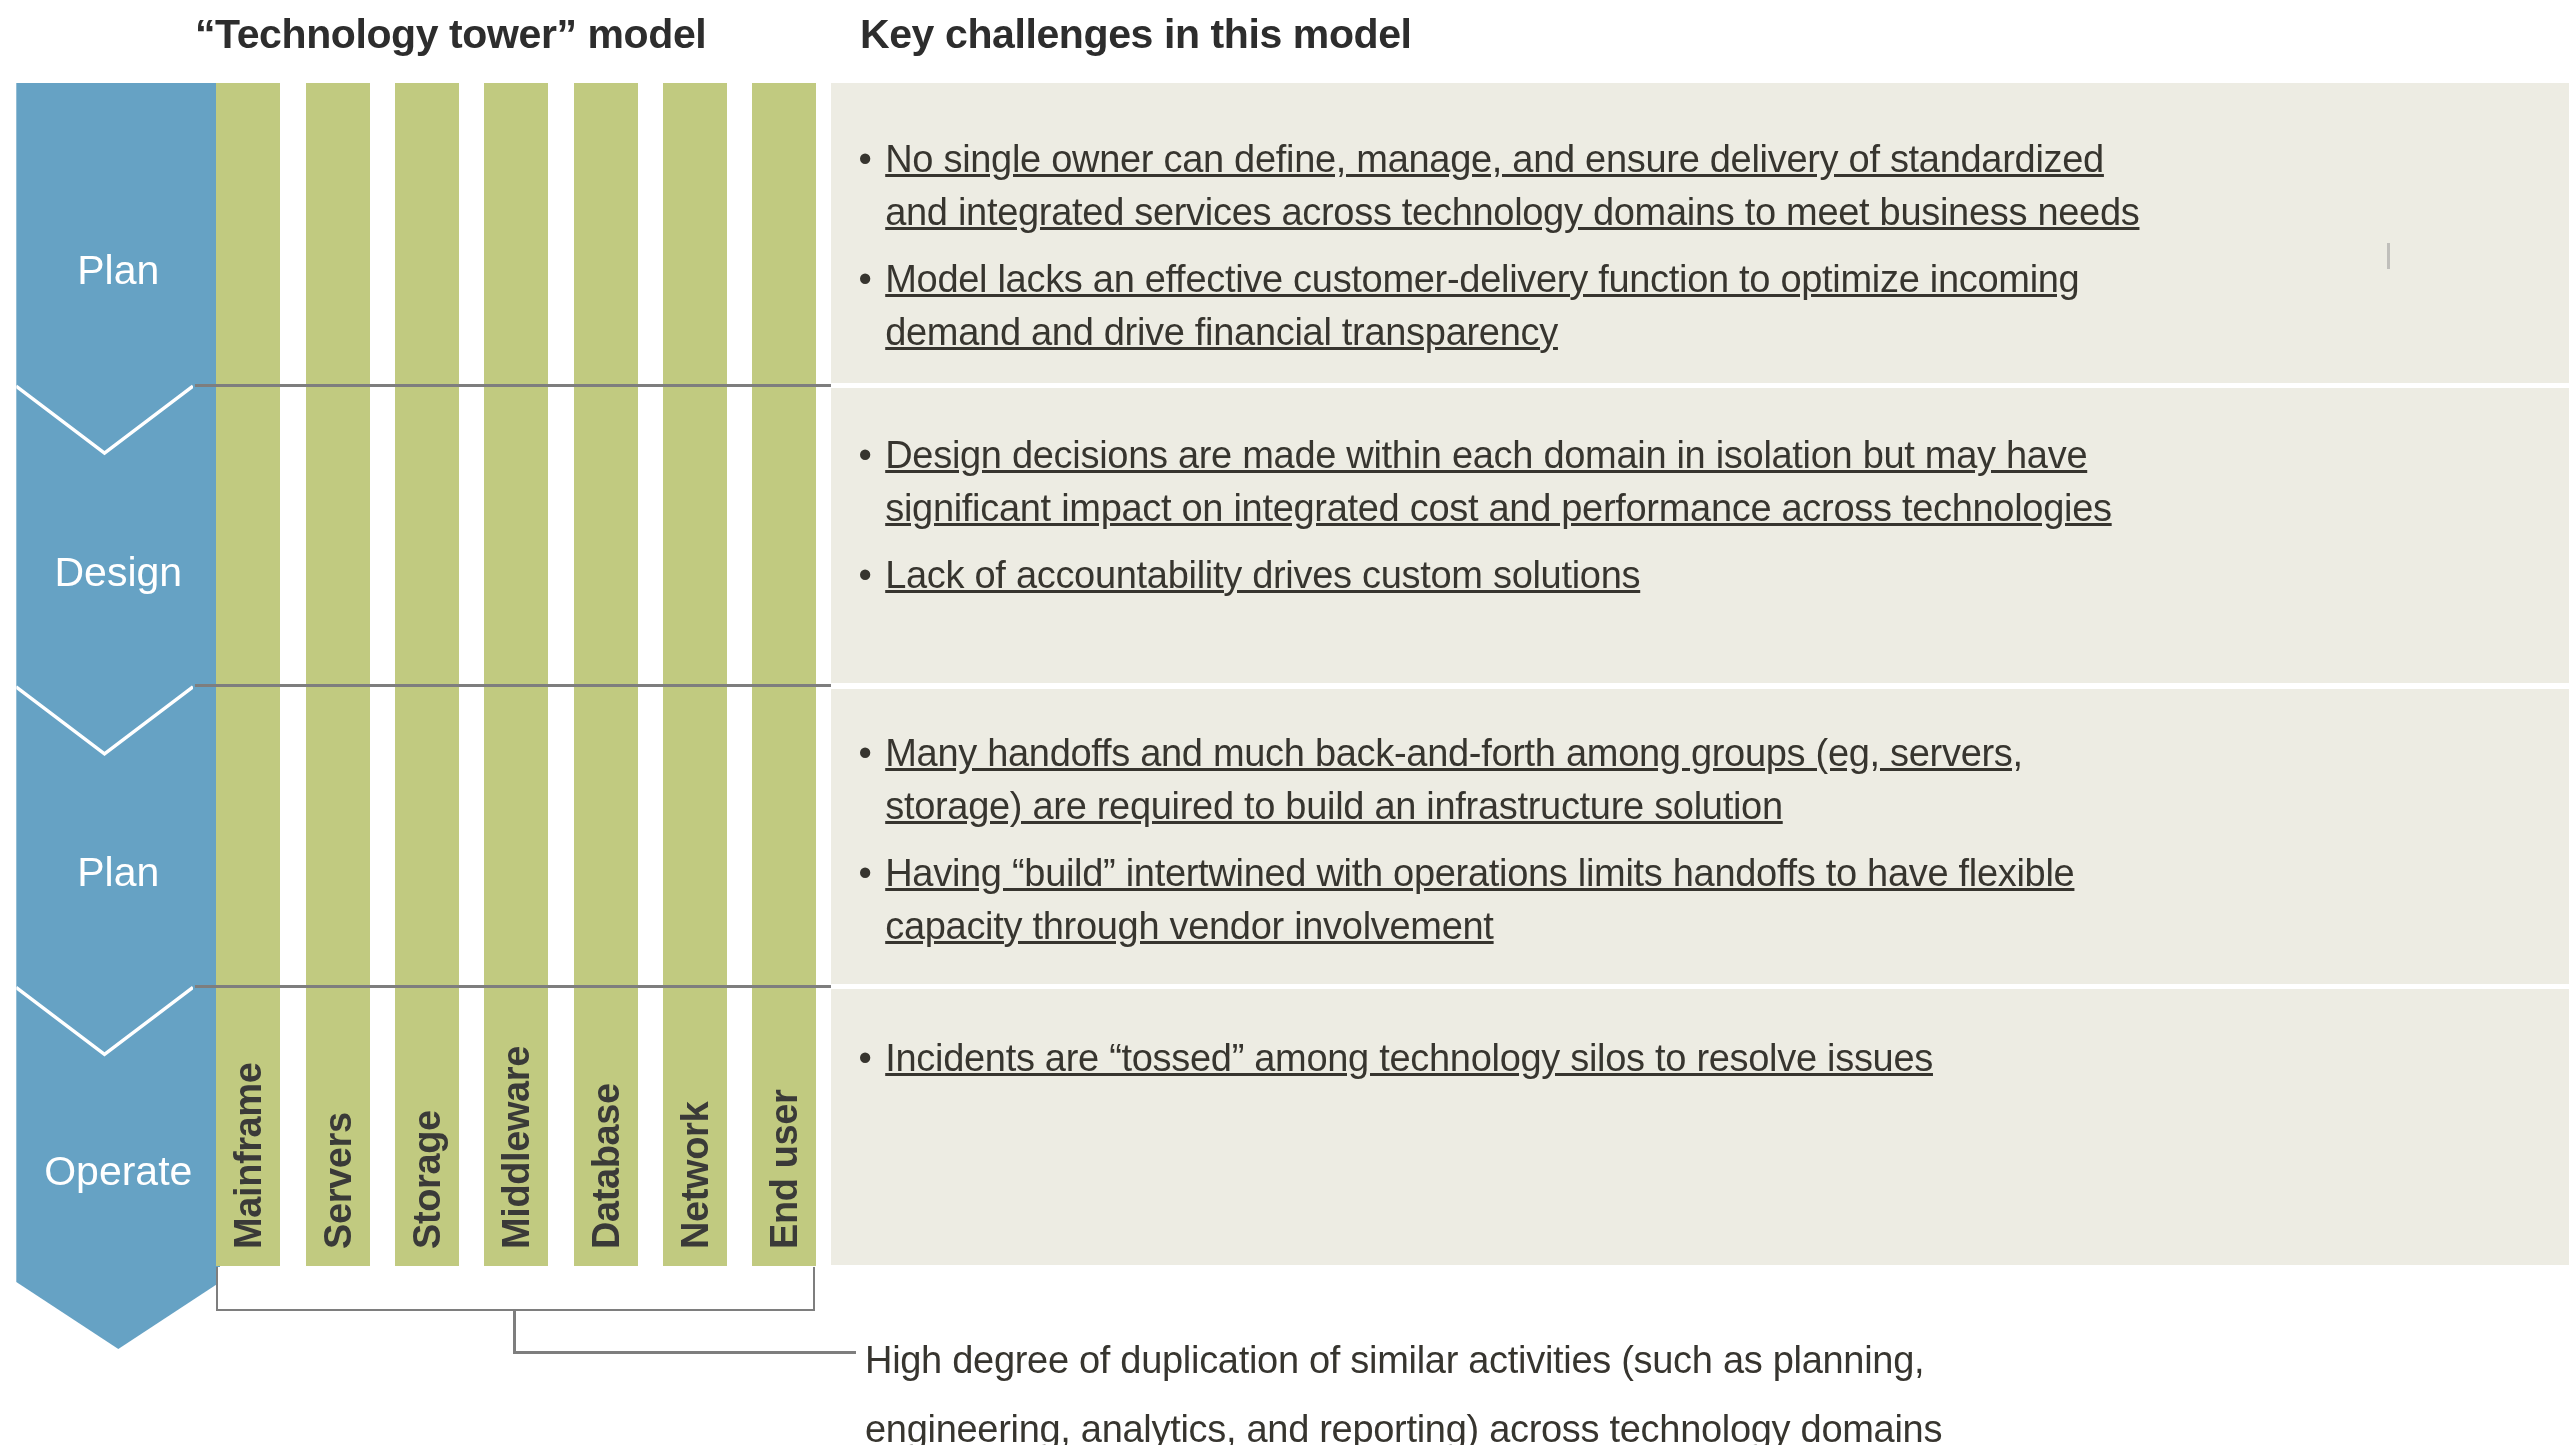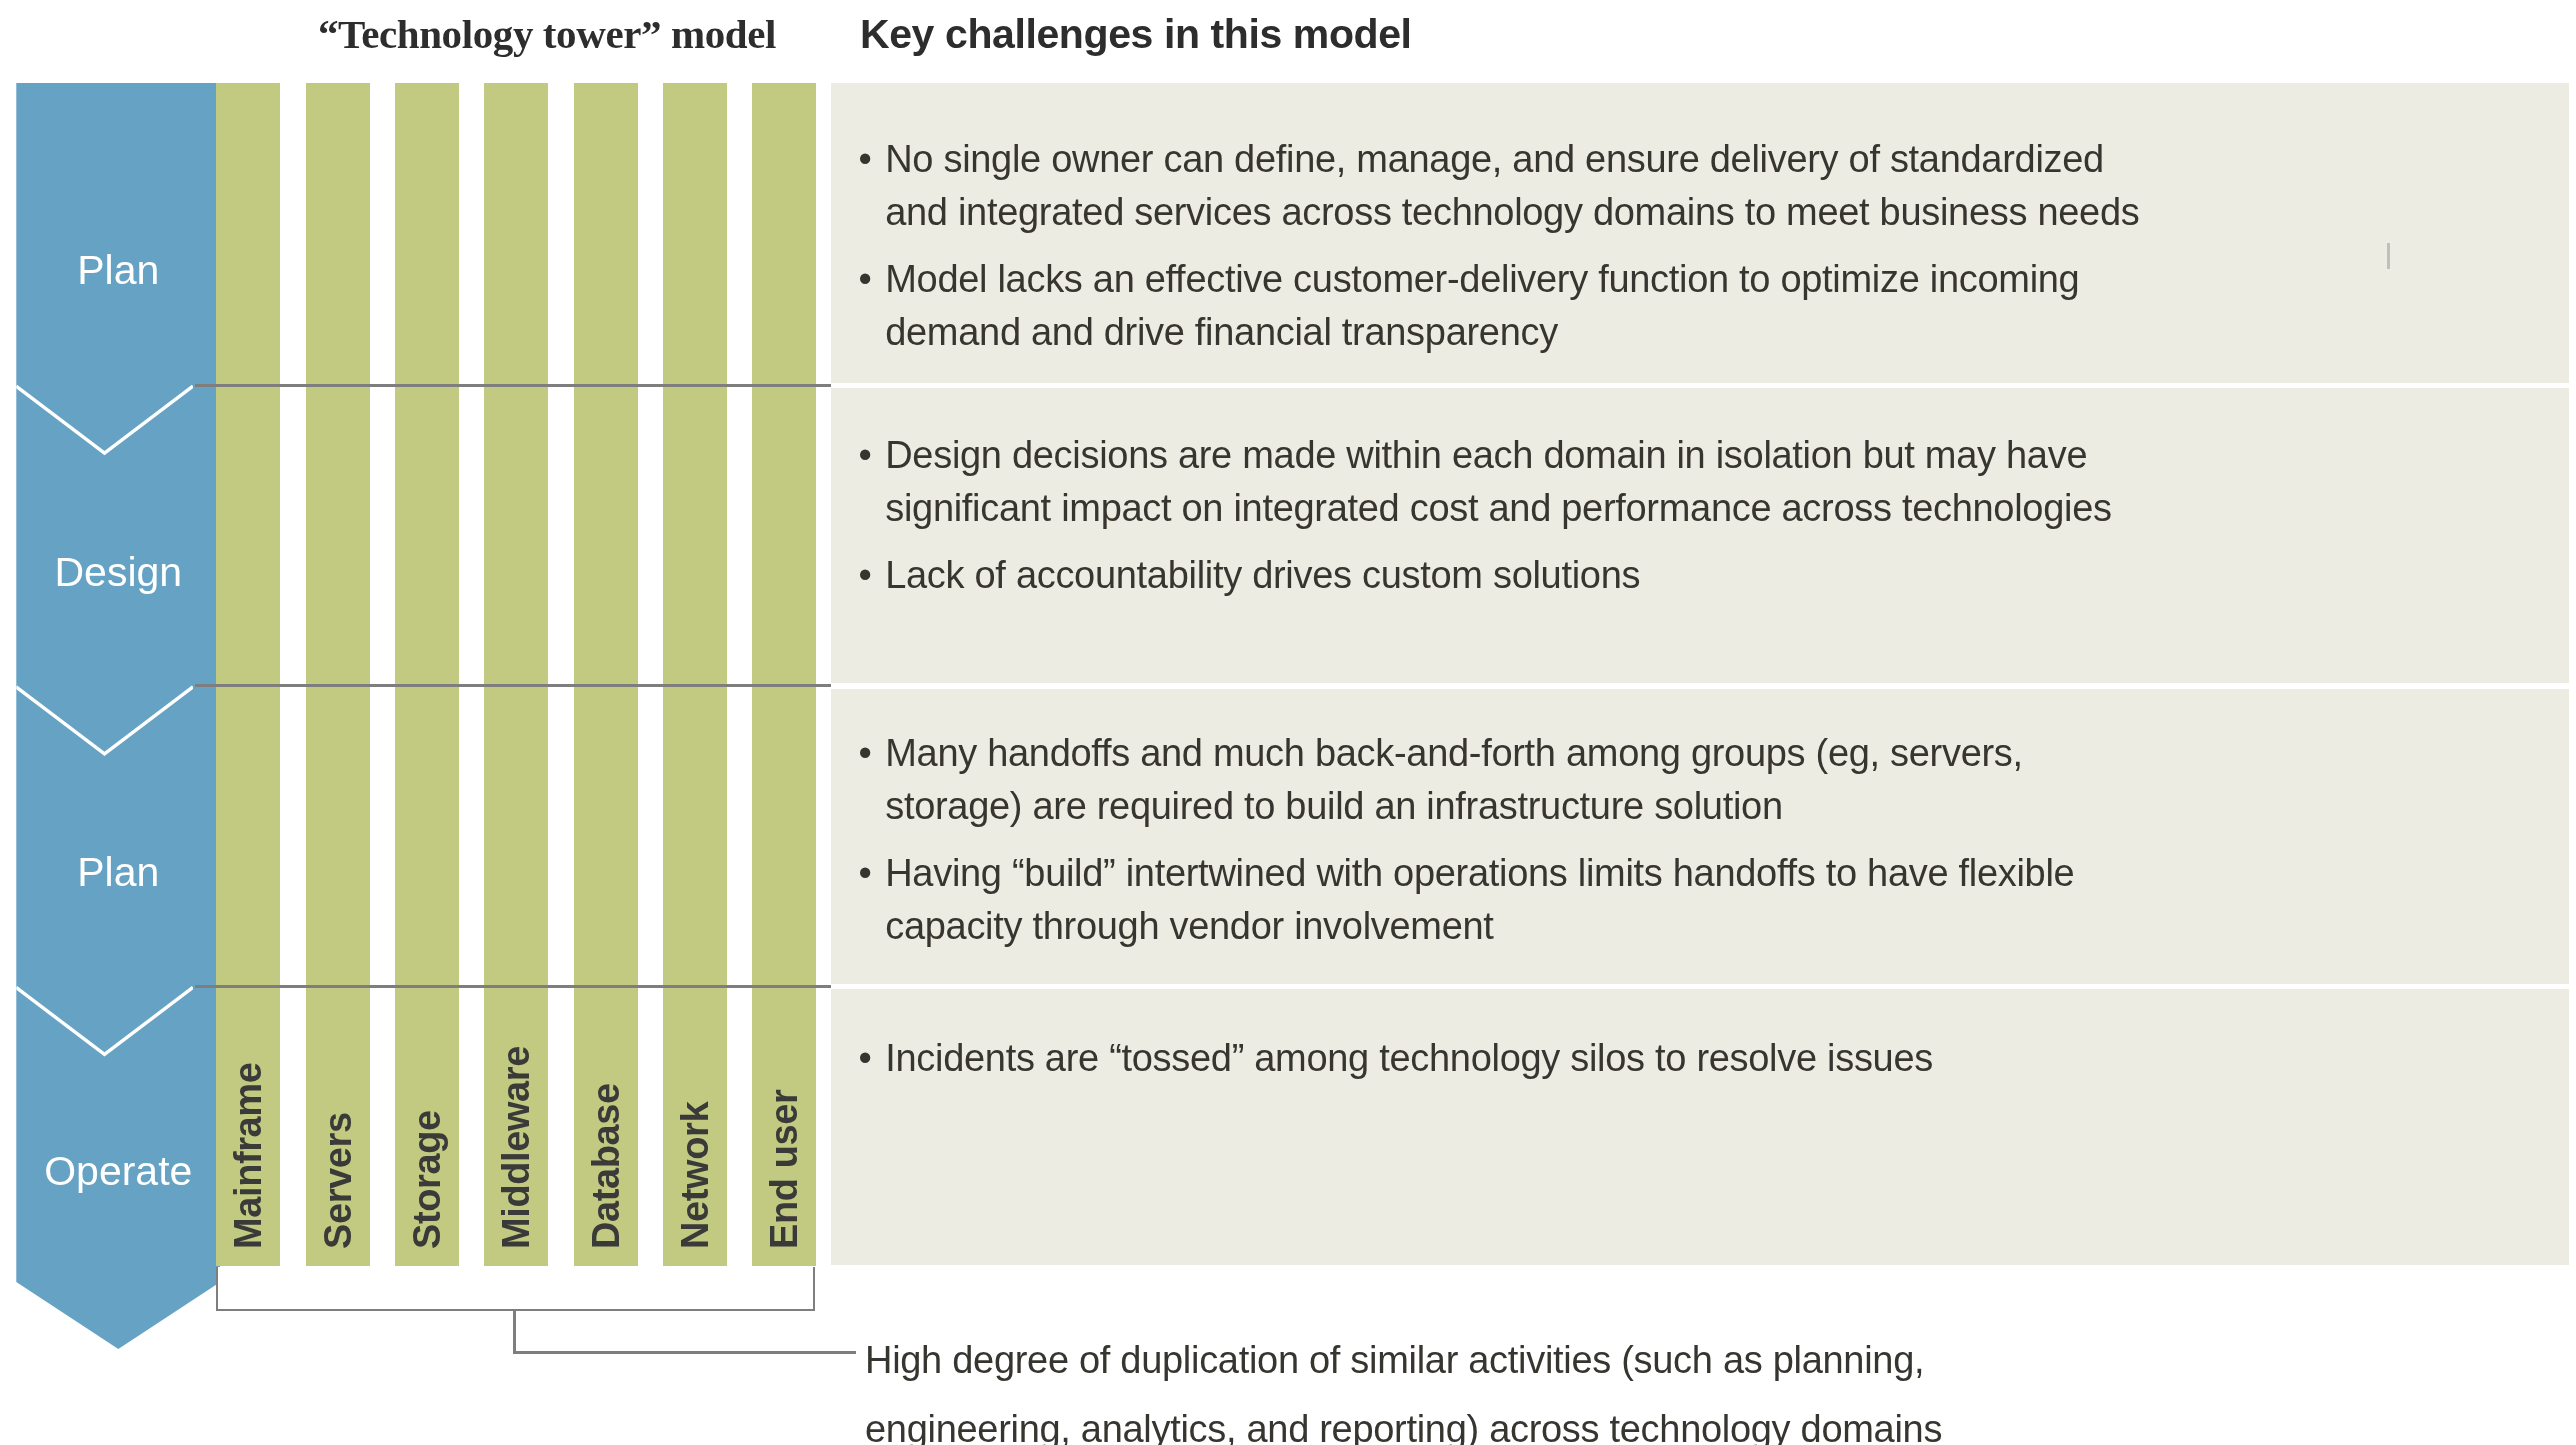--- a/index.html
+++ b/index.html
@@ -17,21 +17,21 @@
   .hdr {
     position: absolute;
     top: 10.3px;
     font-size: 41px;
     line-height: 48px;
     font-weight: 700;
     color: var(--color-heading-dark, #2d2d2d);
     letter-spacing: -0.4px;
     white-space: nowrap;
   }
-  .hdr-left  { left: 195px; width: 581px; text-align: right; font-family: Liberation Serif, serif; }
+  .hdr-left  { left: 195px; width: 581px; text-align: left; }
   .hdr-right { left: 860px; }
 
   
   .chevron {
     position: absolute;
     left: 16.3px; top: 83px;
     width: 204px; height: 1266px;
     background: var(--color-stage-blue, #66a2c4);
     clip-path: polygon(0 0, 100% 0, 100% 94.7%, 50% 100%, 0 94.7%);
   }
@@ -96,21 +96,21 @@
 
   .bullet {
     display: flex;
     gap: 13.7px;
     font-size: 38px;
     line-height: 53px;
     letter-spacing: -0.3px;
   }
   .bullet + .bullet { margin-top: 13.7px; }
   .dot { flex: 0 0 auto; }
-  .btext { white-space: pre-line; }
+  .btext { white-space: pre-line; text-decoration: underline; }
 
   
   .bracket {
     position: absolute;
     left: 216px; top: 1267px;
     width: 599px; height: 44px;
     box-sizing: border-box;
     background: #ffffff;
     border-left: 2.6px solid var(--color-line-gray, #7e7e7e);
     border-right: 2.6px solid var(--color-line-gray, #7e7e7e);

